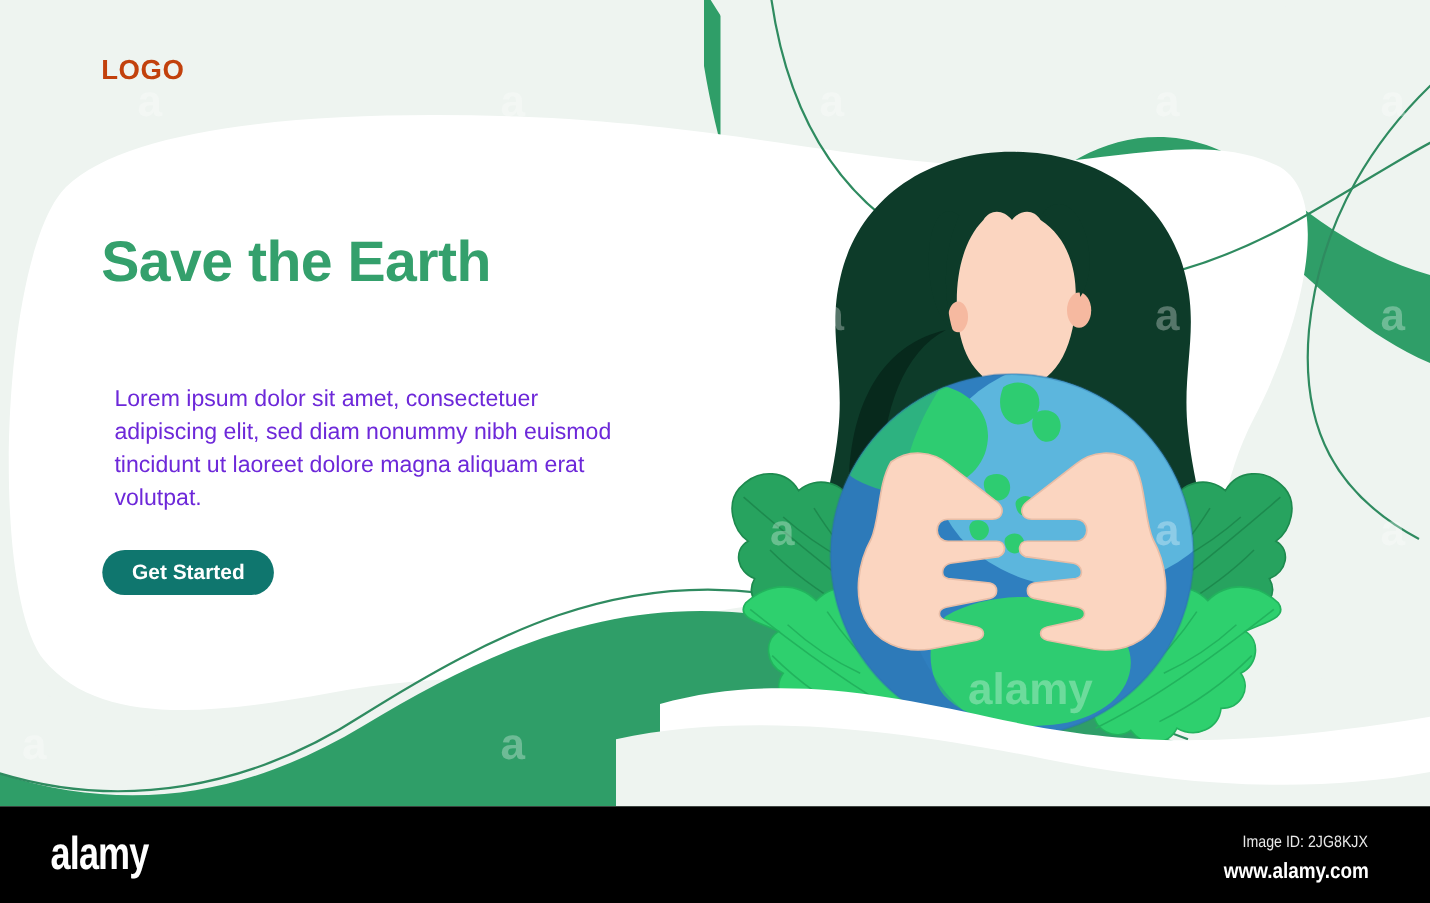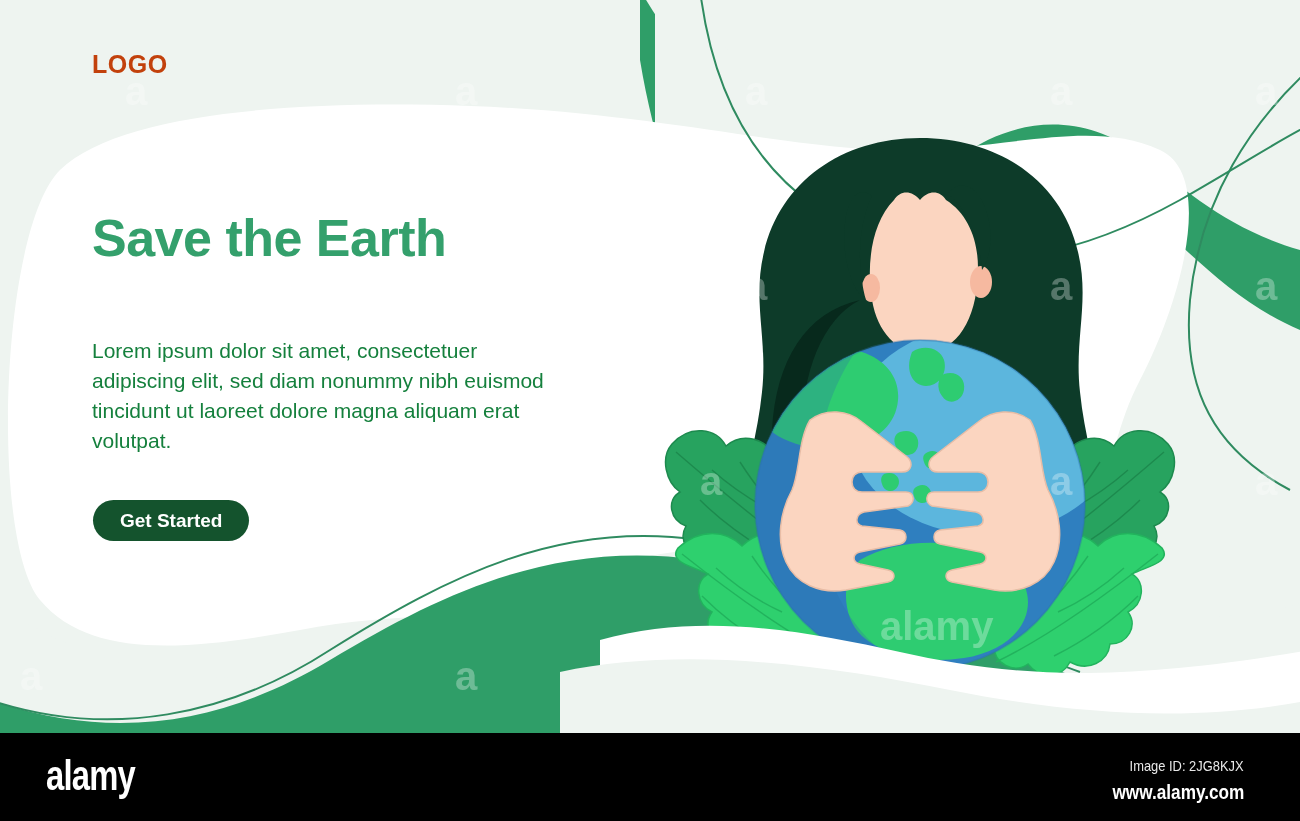--- a/index.html
+++ b/index.html
@@ -16,28 +16,28 @@
   .logo{
     font-size:25px;font-weight:bold;color:#c2410c;letter-spacing:0.5px;
     line-height:1;margin:0;
   }
   .headline{
     position:absolute;left:92px;top:212px;margin:0;
     font-size:52px;font-weight:bold;color:#34a06c;
     letter-spacing:-0.5px;line-height:1;z-index:40;white-space:nowrap;
   }
   .body-copy{
-    position:absolute;left:92px;top:336px;width:480px;margin:0;
-    font-size:21px;line-height:1.43;color:#15803d;font-weight:normal;z-index:40;
+    position:absolute;left:92px;top:336px;width:480px;margin:12px;
+    font-size:21px;line-height:1.43;color:#6d28d9;font-weight:normal;z-index:40;
   }
   .cta{
     position:absolute;left:93px;top:500px;z-index:40;
     display:inline-flex;align-items:center;justify-content:center;
     height:41px;padding:0 27px;border:0;border-radius:21px;
-    background:#14532d;color:#ffffff;
+    background:#0f766e;color:#ffffff;
     font-family:"Liberation Sans", sans-serif;
     font-size:19px;font-weight:bold;cursor:pointer;
   }
 
   
   .wm{
     position:absolute;left:0;top:733px;width:1300px;height:88px;
     background:#000000;z-index:90;
   }
   .wm-logo{

